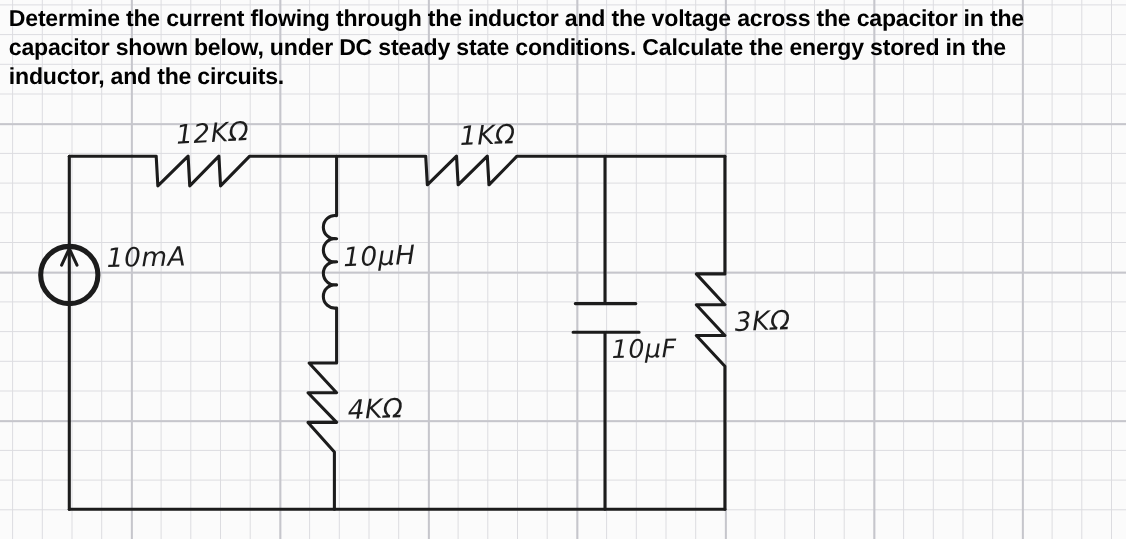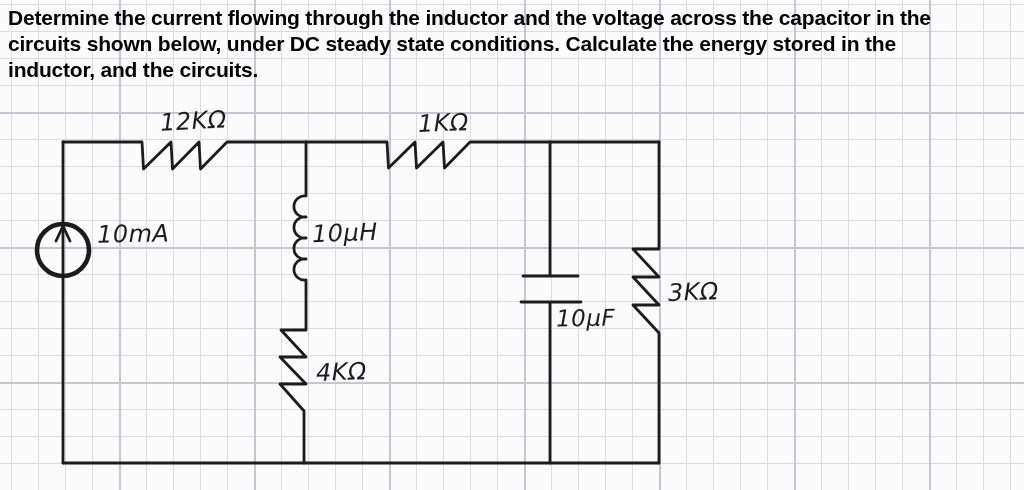--- a/index.html
+++ b/index.html
@@ -40,21 +40,21 @@
   .lbl-cap{left:556px;top:305px;font-size:23px;transform:rotate(-1deg);}
   .lbl-r3k{left:668px;top:278px;transform:rotate(-2deg);}
 </style>
 </head>
 <body>
 
 <div class="sheet">
 
   <div class="problem">
     <div>Determine the current flowing through the inductor and the voltage across the capacitor in the</div>
-    <div>circuits shown below, under DC steady state conditions. Calculate the energy stored in the</div>
+    <div>capacitor shown below, under DC steady state conditions. Calculate the energy stored in the</div>
     <div>inductor, and the circuits.</div>
   </div>
 
   <svg class="circuit-svg" width="1024" height="490" viewBox="0 0 1024 490">
     <g fill="none" stroke="#1c1c1c" stroke-width="2.8" stroke-linecap="round" stroke-linejoin="round">
       <path d="M63 142 V463"></path>
       <path d="M63 463 H659"></path>
       <path d="M63 142 H142 L143.5 169 L171 142 L172.5 169 L199 142 L200.5 169 L227 142
                H387 L388.5 168 L415 142 L416.5 168 L443 142 L444.5 168 L470 142 H659"></path>
       <path d="M306 142 V196

